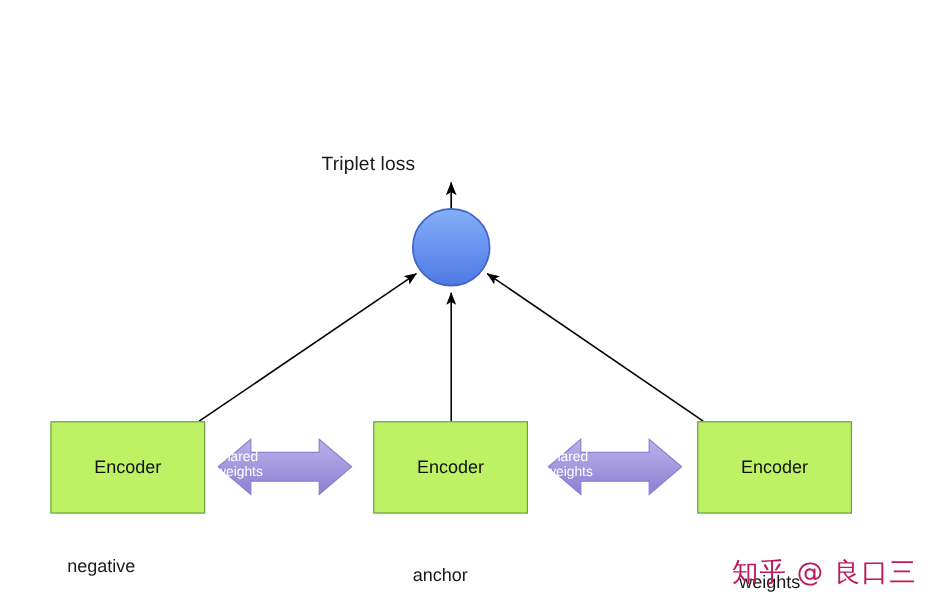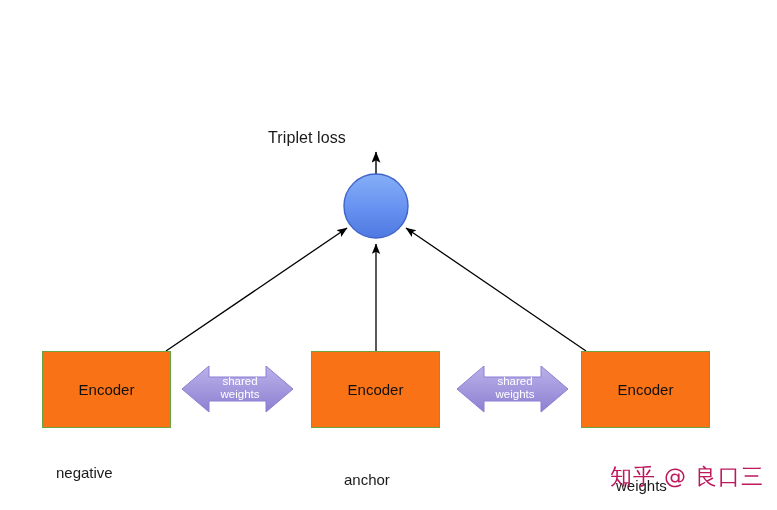--- a/index.html
+++ b/index.html
@@ -35,21 +35,21 @@
     color: #1a1a1a;
     letter-spacing: .1px;
     white-space: nowrap;
   }
   
   .encoder-box {
     position: absolute;
     top: 351px;
     width: 129px;
     height: 77px;
-    background: #f97316;
+    background: #bef264;
     border: 1px solid #6aa340;
     box-sizing: border-box;
     display: flex;
     align-items: center;
     justify-content: center;
   }
   .encoder-box .encoder-label {
     font-size: 15px;
     color: #111111;
     line-height: 1;
@@ -66,21 +66,20 @@
     white-space: nowrap;
   }
   #role-negative { left: 56px;  top: 464px; }
   #role-anchor   { left: 344px; top: 471px; }
   #role-positive { left: 616px; top: 477px; }
 
   
   .shared-weights-text {
     position: absolute;
     width: 120px;
-    text-align: center;
     font-size: 11.5px;
     line-height: 13px;
     color: #ffffff;
     pointer-events: none;
     white-space: nowrap;
   }
   #shared-weights-text-1 { left: 180px; top: 375px; }
   #shared-weights-text-2 { left: 455px; top: 375px; }
 
   

